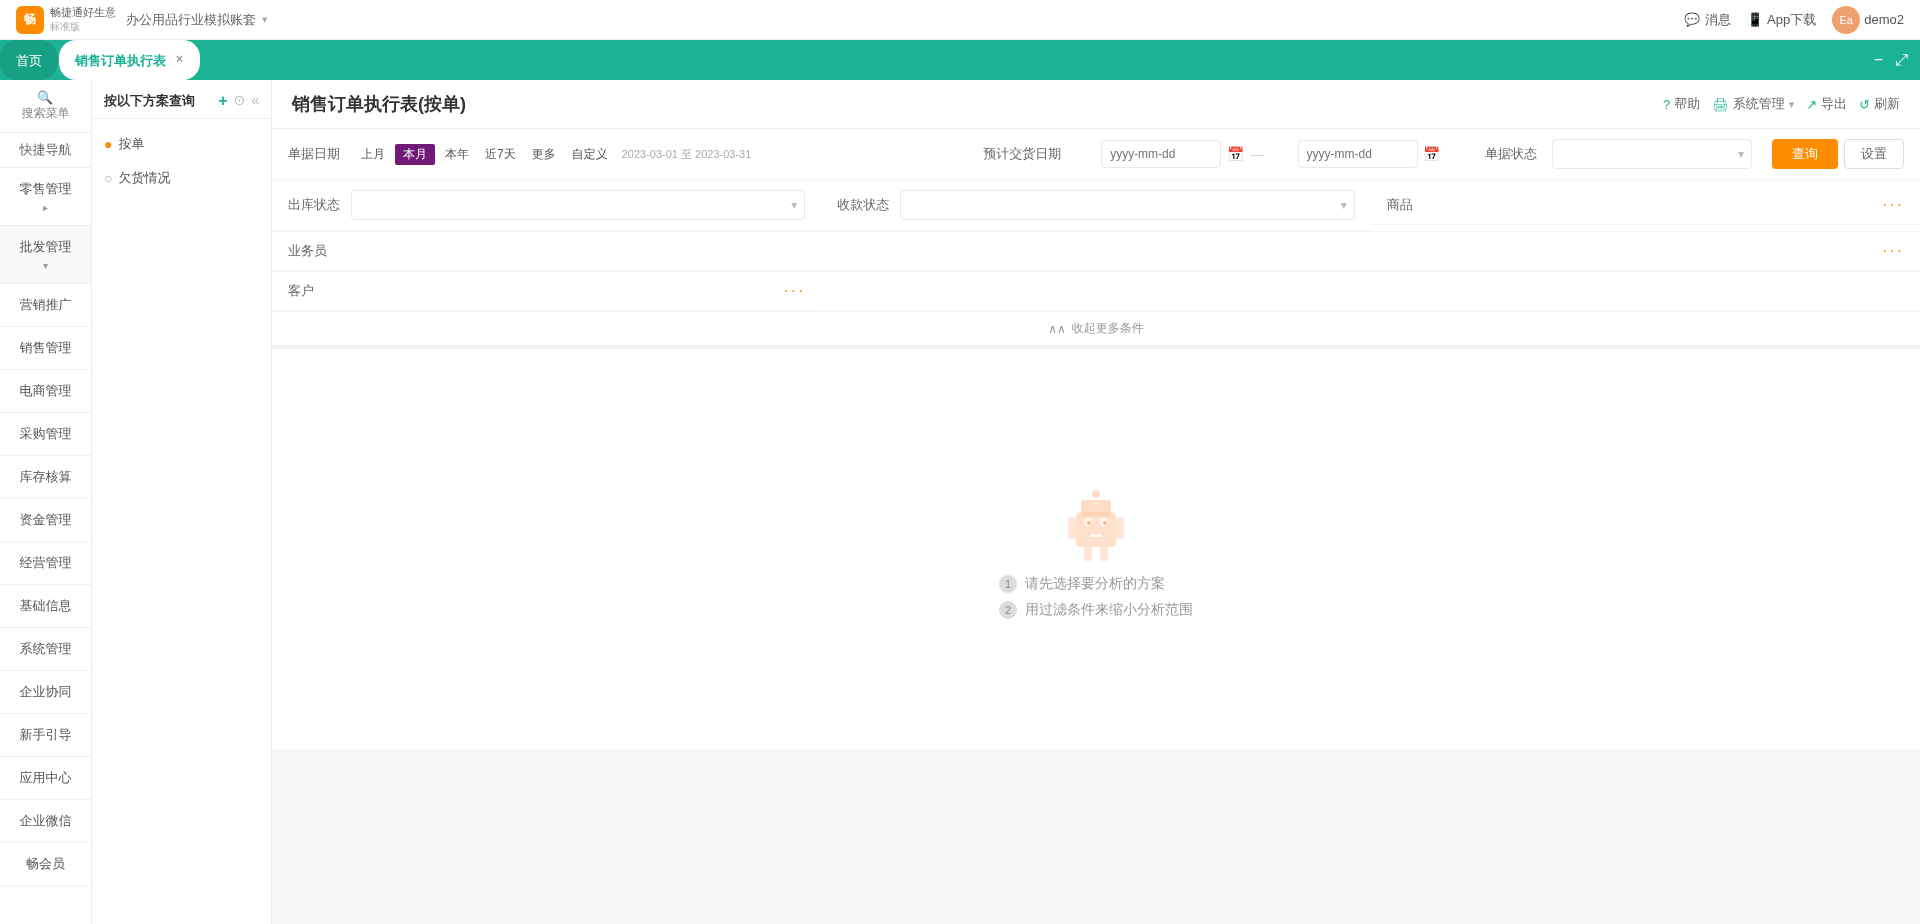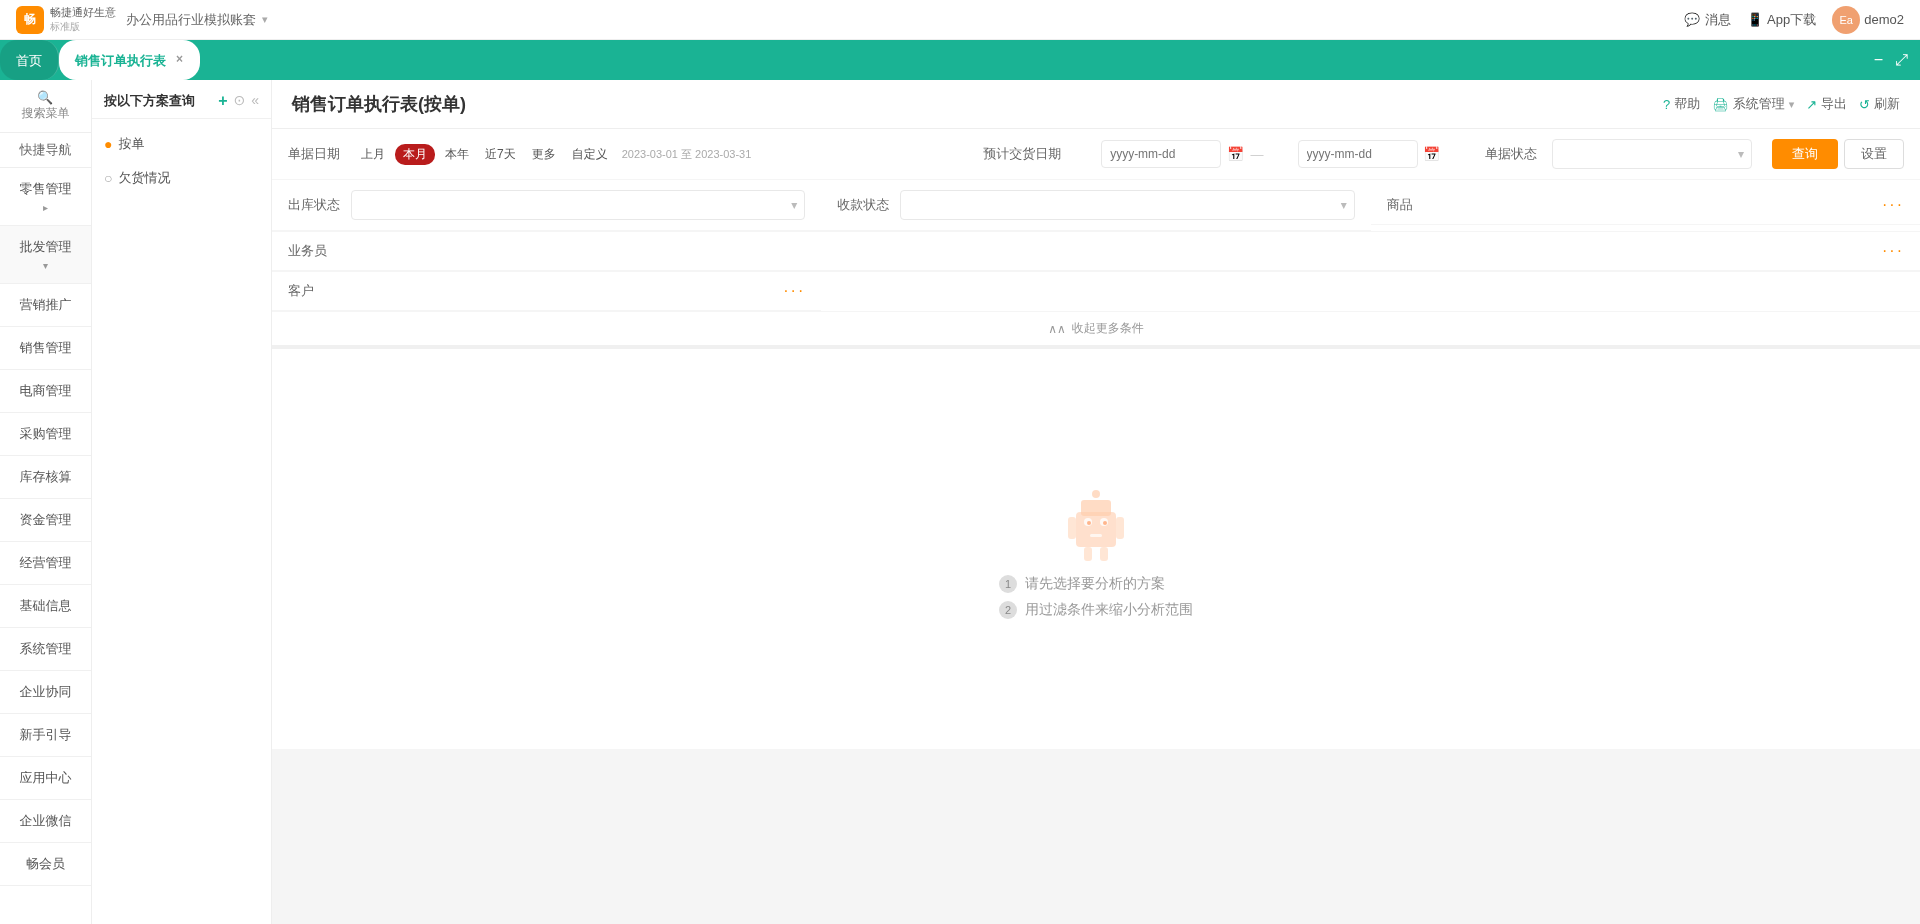--- a/index.html
+++ b/index.html
@@ -254,23 +254,23 @@
       gap: 4px;
     }
     .dtab {
       padding: 2px 6px;
       font-size: 12px;
       color: #555;
       cursor: pointer;
       border-radius: 3px;
     }
     .dtab.active {
-      background: #b91c1c;
+      background: #701a75;
       color: white;
-      border-radius: 10px;
+      border-radius: 2px;
       padding: 2px 8px;
     }
     .date-range-text { font-size: 11px; color: #aaa; margin-left: 4px; }
     .date-inputs { display: flex; align-items: center; gap: 6px; }
     .dinput {
       width: 120px;
       height: 28px;
       border: 1px solid #e8e8e8;
       border-radius: 4px;
       padding: 0 8px;

